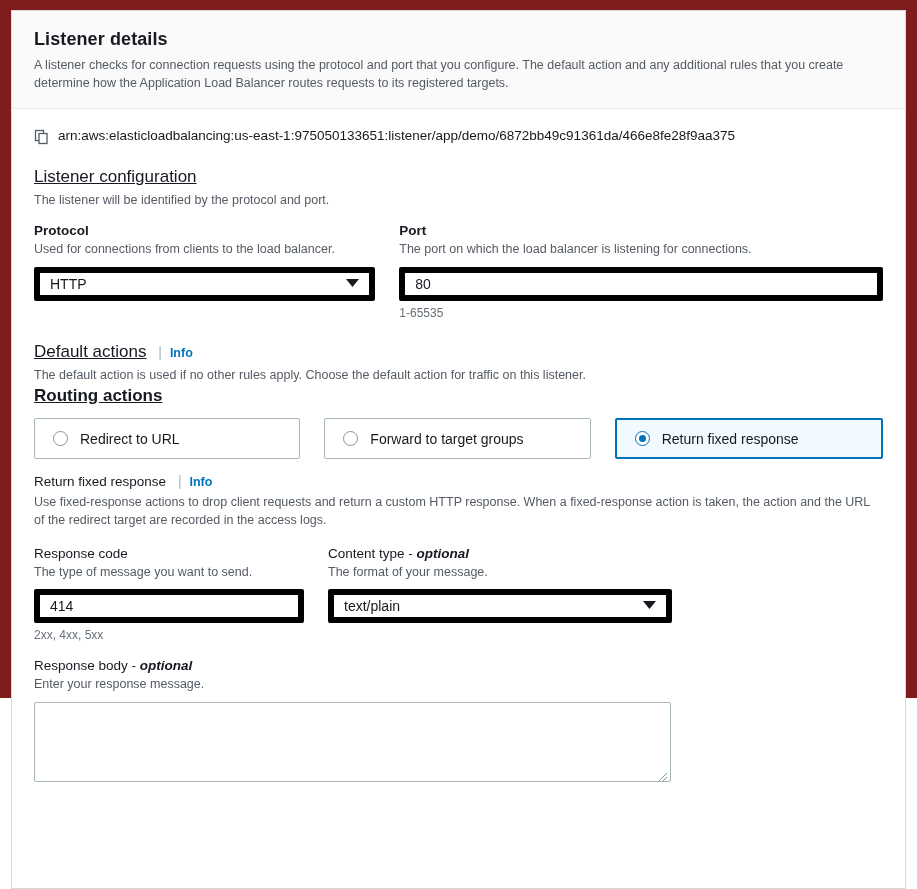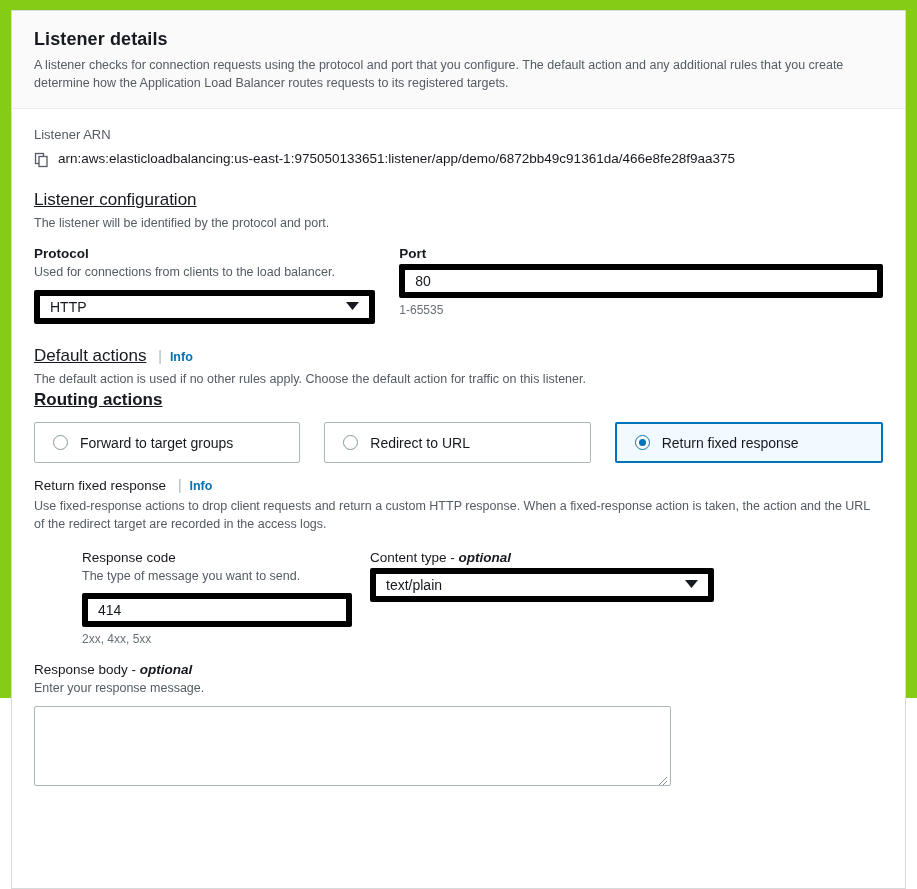--- a/index.html
+++ b/index.html
@@ -12,21 +12,21 @@
     height: 889px;
     font-family: "Liberation Sans", sans-serif;
     color: #16191f;
     font-size: 14px;
     overflow: hidden;
   }
   .page {
     position: relative;
     width: 917px;
     height: 698px;
-    background: #84cc16;
+    background: #7f1d1d;
   }
   .panel {
     position: absolute;
     left: 11px;
     top: 10px;
     width: 895px;
     min-height: 879px;
     background: #ffffff;
     border: 1px solid #d5dbdb;
     box-sizing: border-box;
@@ -209,23 +209,22 @@
   .sub-desc {
     font-size: 12.5px;
     color: #545b64;
     line-height: 1.45;
     margin-top: 4px;
     margin-bottom: 16px;
     max-width: 860px;
   }
   .row2 {
     display: flex;
-    gap: 18px;
+    gap: 24px;
     margin-bottom: 16px;
-    margin-left: 48px;
   }
   .col-respcode { width: 270px; }
   .col-content { width: 344px; }
   .textarea-label {
     font-size: 13.5px;
     color: #16191f;
     margin-bottom: 3px;
   }
   .textarea-box {
     width: 637px;
@@ -250,21 +249,20 @@
 <div class="page">
   <div class="panel">
 
     <div class="panel-header">
       <div class="panel-title">Listener details</div>
       <div class="panel-desc">A listener checks for connection requests using the protocol and port that you configure. The default action and any additional rules that you create determine how the Application Load Balancer routes requests to its registered targets.</div>
     </div>
 
     <div class="panel-body">
 
-      <div class="field-label">Listener ARN</div>
       <div class="arn-row">
         <span class="copy-icon">
           <svg width="16" height="16" viewBox="0 0 16 16">
             <rect x="1.5" y="1.5" width="8" height="10" fill="none" stroke="#545b64" stroke-width="1.3"></rect>
             <rect x="5" y="4.5" width="8" height="10" fill="#ffffff" stroke="#545b64" stroke-width="1.3"></rect>
           </svg>
         </span>
         <span class="arn-text">arn:aws:elasticloadbalancing:us-east-1:975050133651:listener/app/demo/6872bb49c91361da/466e8fe28f9aa375</span>
       </div>
 
@@ -279,20 +277,21 @@
             <span>HTTP</span>
             <span class="caret">
               <svg width="13" height="9" viewBox="0 0 13 9">
                   <polygon points="0,0 13,0 6.5,8" fill="#16191f"></polygon>
                 </svg>
             </span>
           </div>
         </div>
         <div class="col col-port">
           <div class="input-label">Port</div>
+          <div class="input-hint">The port on which the load balancer is listening for connections.</div>
           <div class="text-box">
             <span>80</span>
           </div>
           <div class="input-sub">1-65535</div>
         </div>
       </div>
 
       <div style="height:22px"></div>
 
       <div>
@@ -300,25 +299,25 @@
         <span class="divider-info">|</span>
         <a class="info-link" href="#" style="margin-left:4px">Info</a>
       </div>
       <div class="section-desc" style="margin-top:4px;margin-bottom:2px">The default action is used if no other rules apply. Choose the default action for traffic on this listener.</div>
 
       <div class="section-title bold" style="margin-bottom:12px">Routing actions</div>
 
       <div class="radio-row">
         <div class="radio-card">
           <span class="radio-dot"></span>
-          <span>Forward to target groups</span>
+          <span>Redirect to URL</span>
         </div>
         <div class="radio-card">
           <span class="radio-dot"></span>
-          <span>Redirect to URL</span>
+          <span>Forward to target groups</span>
         </div>
         <div class="radio-card selected">
           <span class="radio-dot on"></span>
           <span>Return fixed response</span>
         </div>
       </div>
 
       <div>
         <span class="sub-head">Return fixed response</span>
         <span class="divider-info">|</span>
@@ -333,20 +332,21 @@
           <div class="text-box">
             <span>414</span>
           </div>
           <div class="input-sub">2xx, 4xx, 5xx</div>
         </div>
         <div class="col col-content">
           <div class="textarea-label">
             <span>Content type -</span>
             <span class="opt-italic">optional</span>
           </div>
+          <div class="input-hint">The format of your message.</div>
           <div class="select-box">
             <span>text/plain</span>
             <span class="caret">
               <svg width="13" height="9" viewBox="0 0 13 9">
                   <polygon points="0,0 13,0 6.5,8" fill="#16191f"></polygon>
                 </svg>
             </span>
           </div>
         </div>
       </div>

